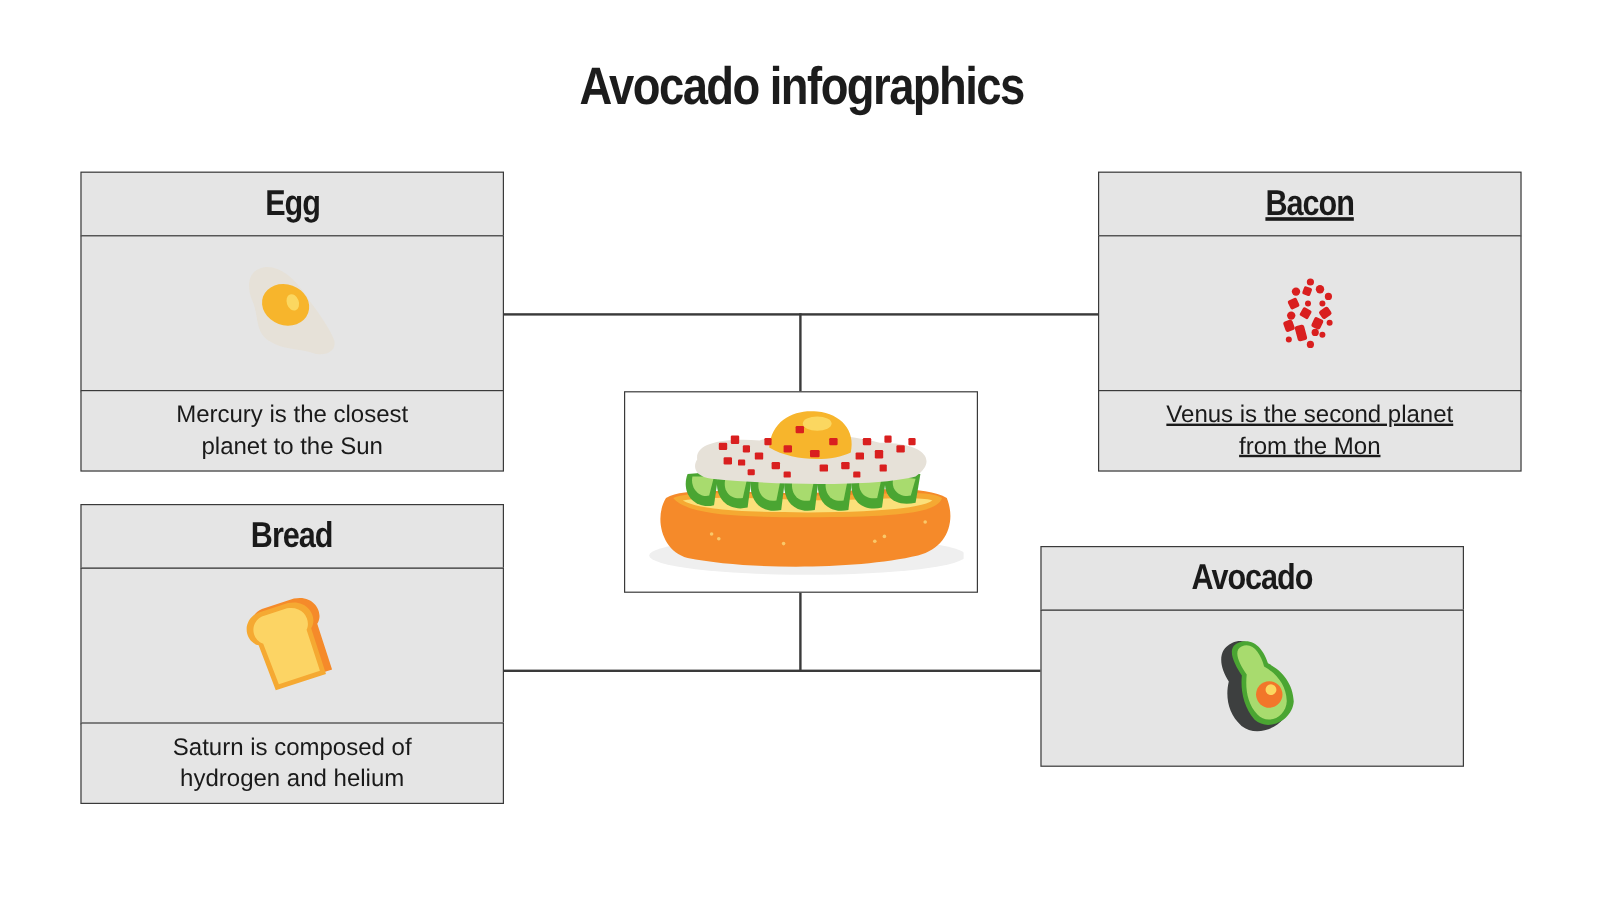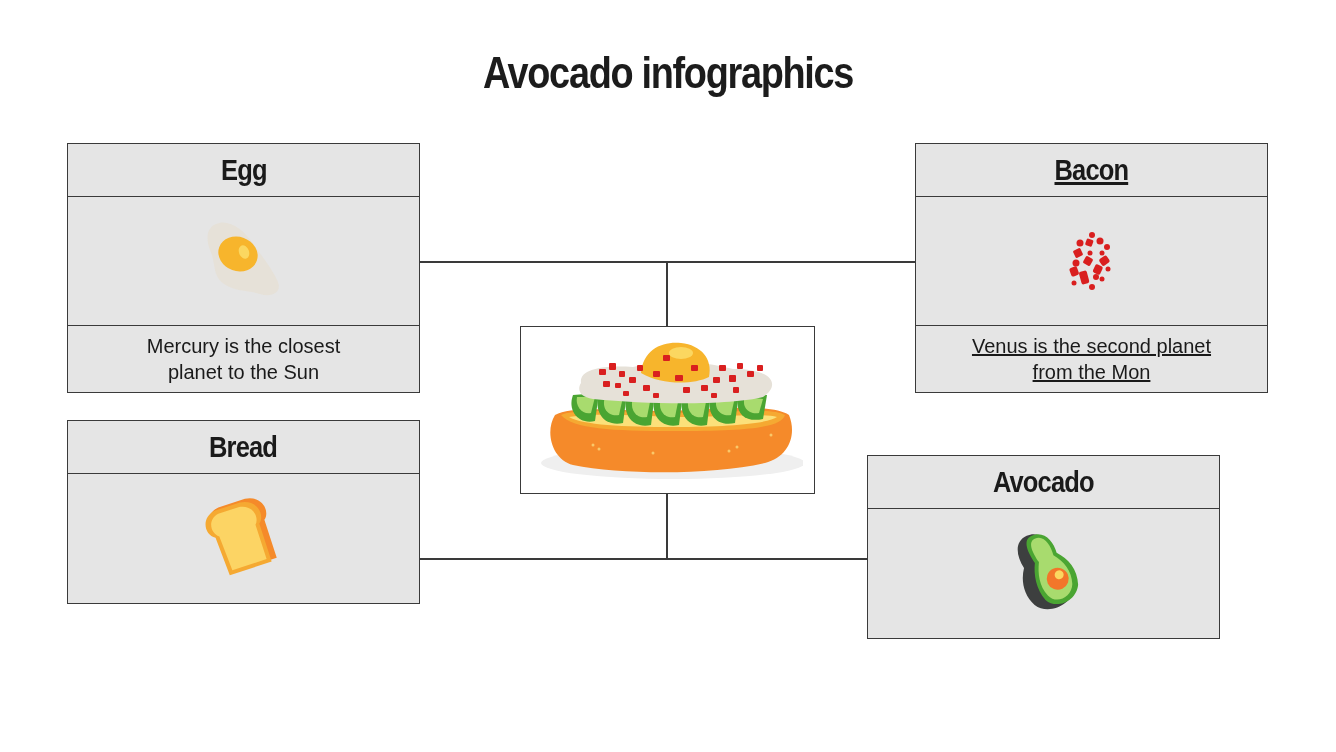--- a/index.html
+++ b/index.html
@@ -111,20 +111,24 @@
     </div>
   <div class="img">
     <svg width="90" height="90" viewBox="0 0 90 90">
       <g transform="rotate(-18 45 45)">
         <path d="M22 34 C12 28 14 10 30 8 L58 8 C76 10 78 28 70 34 L70 74 L24 74 Z" fill="#f58a2a"></path>
         <path d="M18 36 C8 30 10 12 26 10 L52 10 C70 12 72 30 64 36 L64 76 L20 76 Z" fill="#f5a932"></path>
         <path d="M22 36 C14 30 16 16 28 14 L50 14 C64 16 66 30 60 36 L60 72 L24 72 Z" fill="#fcd464"></path>
       </g>
     </svg>
   </div>
+  <div class="txt">
+      <span>Saturn is composed of
+hydrogen and helium</span>
+    </div>
 </div>
 
 <div class="card" style="left:867px; top:440px;margin-top:15px;">
   <div class="hdr">
       <span>Avocado</span>
     </div>
   <div class="img">
     <svg width="80" height="90" viewBox="0 0 80 90">
       <g transform="rotate(-25 40 45)">
         <path d="M40 4 C54 4 58 18 56 32 C64 42 68 56 62 70 C54 86 26 86 18 70 C12 56 16 42 24 32 C22 18 26 4 40 4 Z" fill="#3d3f3f"></path>

